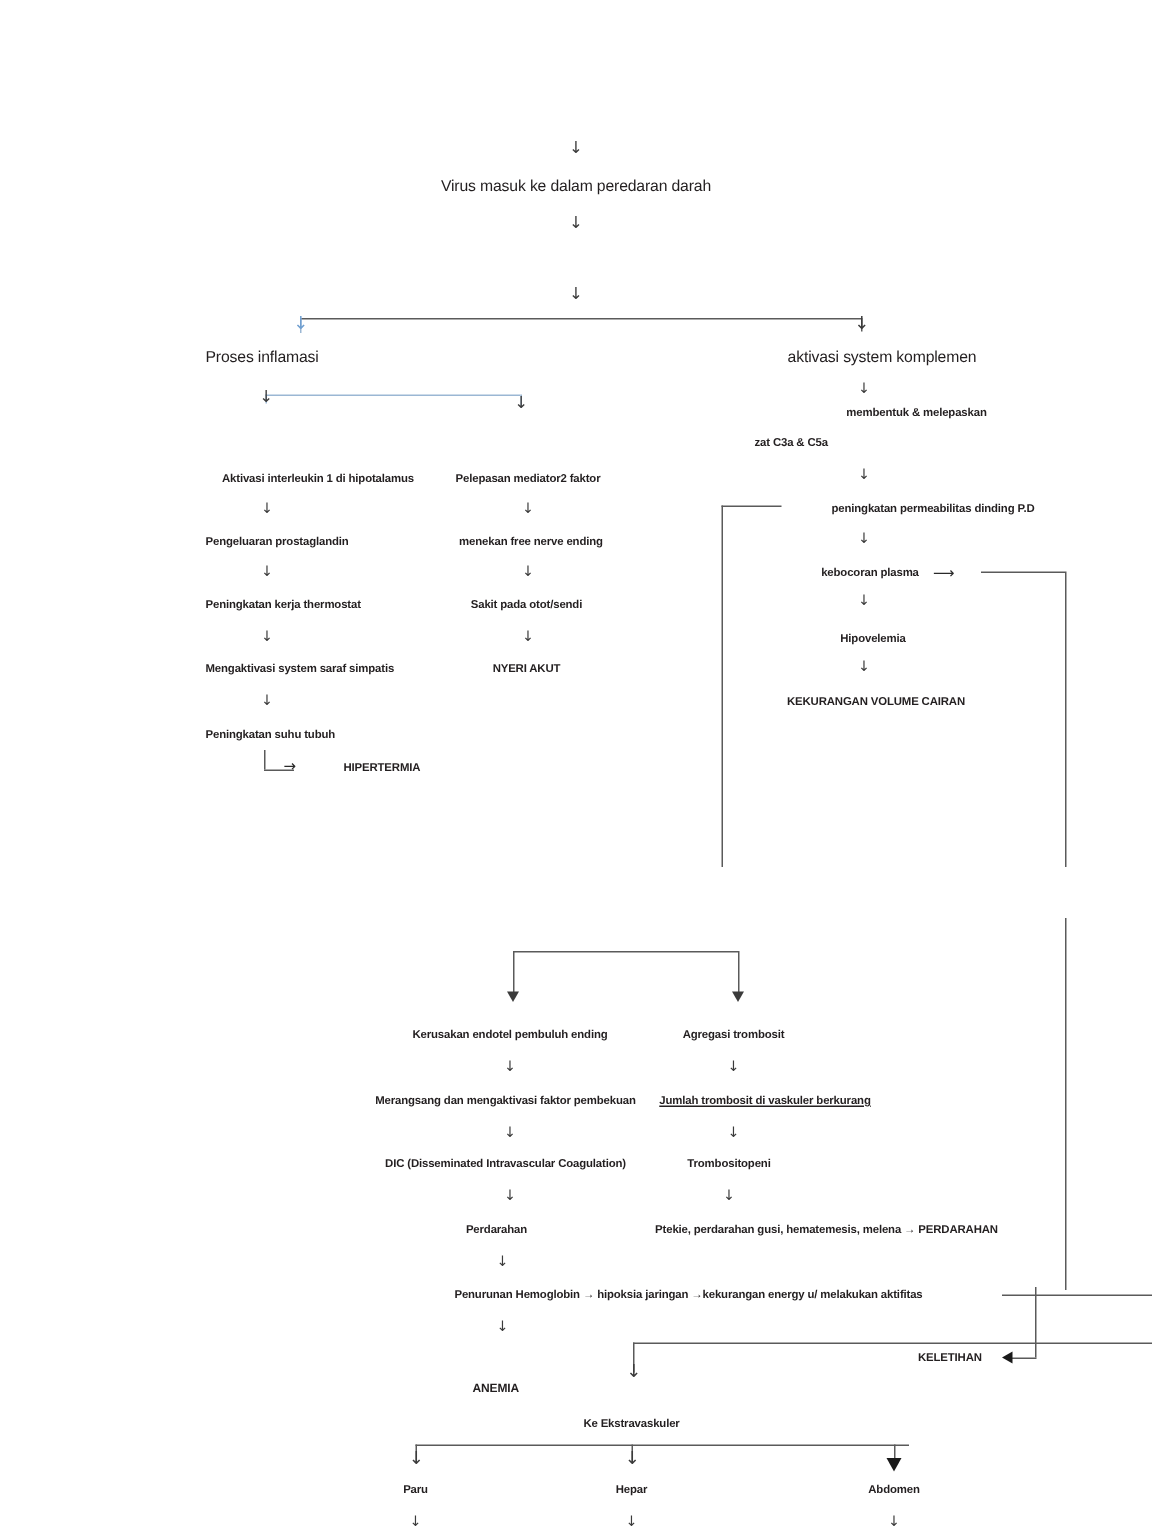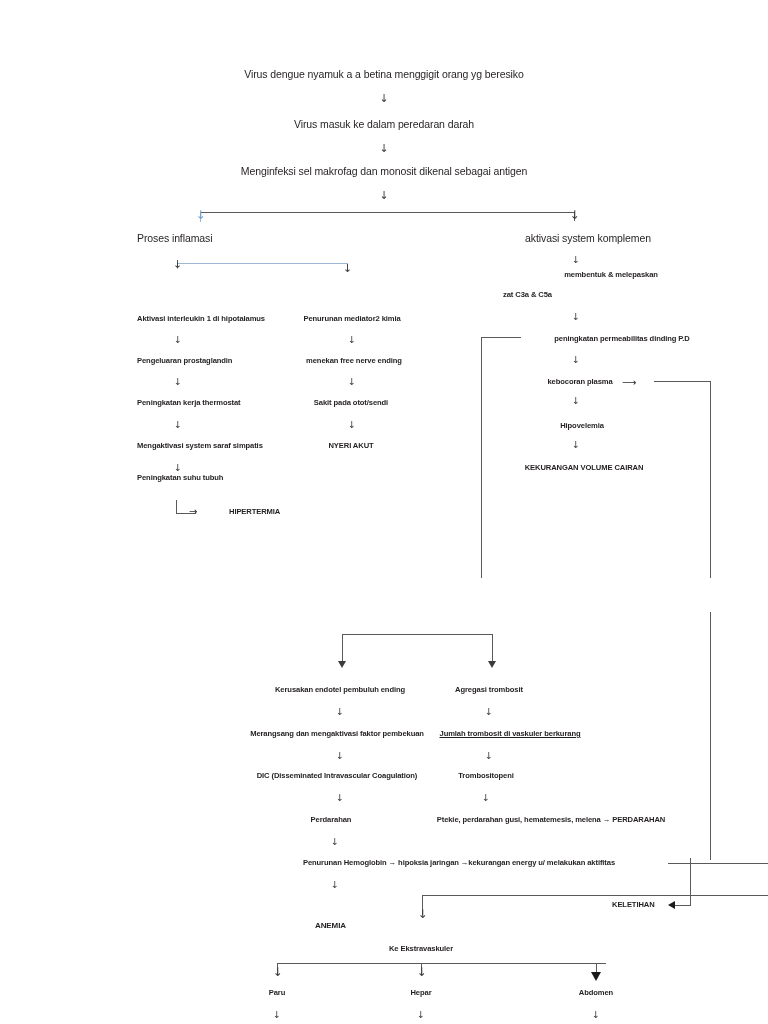--- a/index.html
+++ b/index.html
@@ -78,27 +78,25 @@
     font-family:"DejaVu Sans",sans-serif;
     font-size:9px;
     color:#2a2a2a;
   }
 </style>
 </head>
 <body>
 
 <div id="page">
 
-  <div class="node t-lg ctr" style="left:384px;top:69px;">Virus dengue nyamuk a a betina menggigit orang yg beresiko</div>
   <div class="arr" style="left:384px;top:93px;">↓</div>
 
   <div class="node t-lg ctr" style="left:384px;top:119px;">Virus masuk ke dalam peredaran darah</div>
   <div class="arr" style="left:384px;top:143px;">↓</div>
 
-  <div class="node t-lg ctr" style="left:384px;top:166px;">Menginfeksi sel makrofag dan monosit dikenal sebagai antigen</div>
   <div class="arr" style="left:384px;top:190px;">↓</div>
 
   <div class="hline" style="left:200px;top:212px;width:374px;"></div>
   <div class="vline blue" style="left:200px;top:212px;height:10px;"></div>
   <div class="chev blue" style="left:200.5px;top:209px;">↓</div>
   <div class="vline" style="left:574px;top:212px;height:9px;"></div>
   <div class="chev" style="left:574.5px;top:209px;">↓</div>
 
   <div class="node t-lg" style="left:137px;top:233px;">Proses inflamasi</div>
   <div class="node t-lg ctr" style="left:588px;top:233px;">aktivasi system komplemen</div>
@@ -128,36 +126,36 @@
   <div class="hline" style="left:654px;top:381px;width:56px;"></div>
   <div class="vline" style="left:710px;top:381px;height:197px;"></div>
 
   <div class="arr sm" style="left:576px;top:396px;">↓</div>
   <div class="node t-sm ctr" style="left:582px;top:422px;">Hipovelemia</div>
   <div class="arr sm" style="left:576px;top:440px;">↓</div>
   <div class="node t-cap ctr" style="left:584px;top:464px;">KEKURANGAN VOLUME CAIRAN</div>
 
   <div class="vline" style="left:710px;top:612px;height:248px;"></div>
 
-  <div class="node t-sm" style="left:137px;top:315px;">Aktivasi interleukin 1 di hipotalamus</div>
+  <div class="node t-sm" style="left:148px;top:315px;">Aktivasi interleukin 1 di hipotalamus</div>
   <div class="arr sm" style="left:178px;top:335px;">↓</div>
   <div class="node t-sm" style="left:137px;top:357px;">Pengeluaran prostaglandin</div>
   <div class="arr sm" style="left:178px;top:377px;">↓</div>
   <div class="node t-sm" style="left:137px;top:399px;">Peningkatan kerja thermostat</div>
   <div class="arr sm" style="left:178px;top:420px;">↓</div>
   <div class="node t-sm" style="left:137px;top:442px;">Mengaktivasi system saraf simpatis</div>
   <div class="arr sm" style="left:178px;top:463px;">↓</div>
-  <div class="node t-sm" style="left:137px;top:474px;">Peningkatan suhu tubuh</div>
+  <div class="node t-sm" style="left:137px;top:486px;">Peningkatan suhu tubuh</div>
 
   <div class="vline" style="left:176px;top:500px;height:13px;"></div>
   <div class="hline" style="left:176px;top:513px;width:20px;"></div>
   <div class="inline-arrow" style="left:189px;top:506px;font-size:10px;">→</div>
   <div class="node t-cap" style="left:196px;top:508px;margin-left:33px;">HIPERTERMIA</div>
 
-  <div class="node t-sm ctr" style="left:352px;top:315px;">Penurunan mediator2 kimia</div>
+  <div class="node t-sm ctr" style="left:352px;top:315px;">Pelepasan mediator2 faktor</div>
   <div class="arr sm" style="left:352px;top:335px;">↓</div>
   <div class="node t-sm ctr" style="left:354px;top:357px;">menekan free nerve ending</div>
   <div class="arr sm" style="left:352px;top:377px;">↓</div>
   <div class="node t-sm ctr" style="left:351px;top:399px;">Sakit pada otot/sendi</div>
   <div class="arr sm" style="left:352px;top:420px;">↓</div>
   <div class="node t-cap ctr" style="left:351px;top:442px;">NYERI AKUT</div>
 
   <div class="hline" style="left:342px;top:634px;width:150px;"></div>
   <div class="vline" style="left:342px;top:634px;height:30px;"></div>
   <div class="ahead down" style="left:342px;top:661px;"></div>

